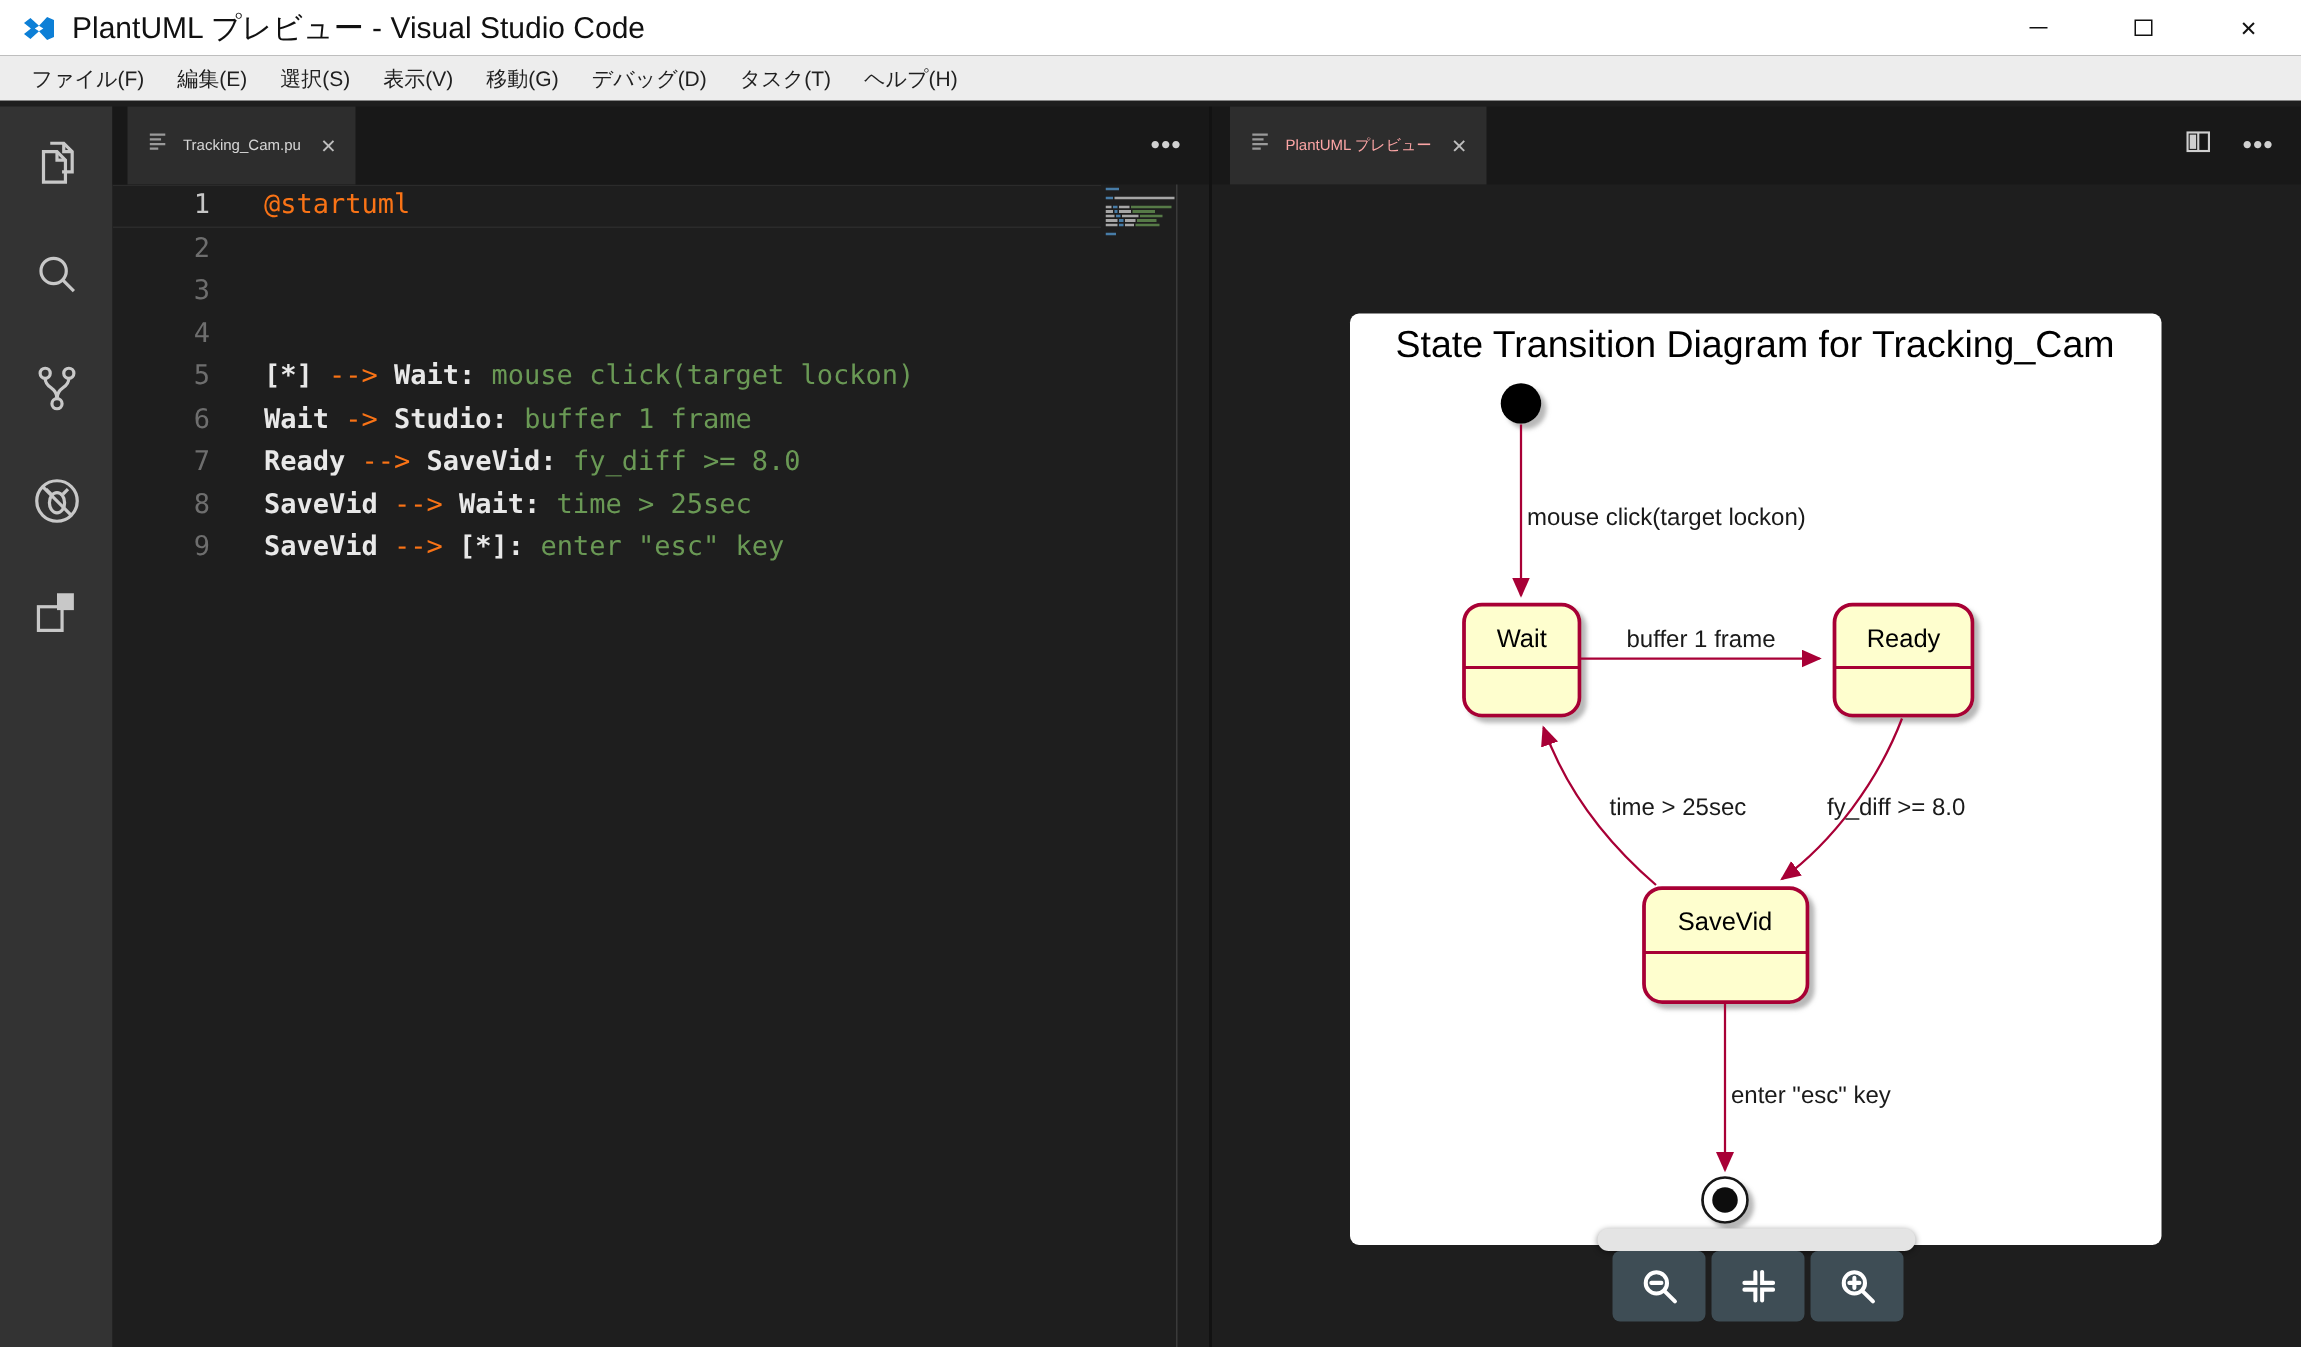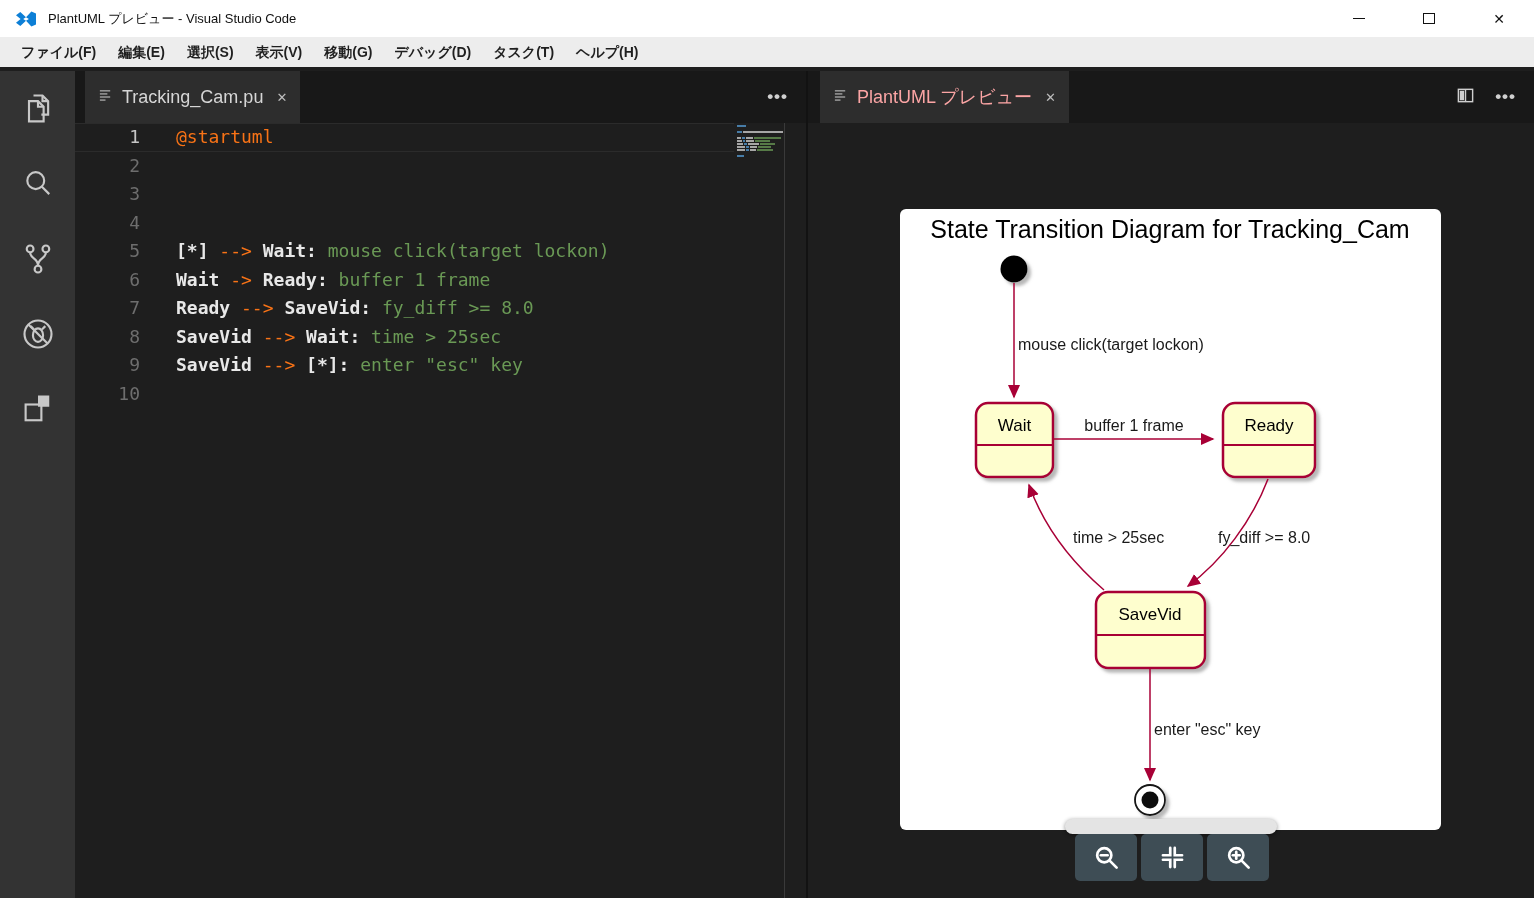--- a/index.html
+++ b/index.html
@@ -3,41 +3,41 @@
 <meta charset="utf-8">
 <style>
   * { margin:0; padding:0; box-sizing:border-box; }
   html,body { width:1534px; height:898px; overflow:hidden; background:#1e1e1e;
               font-family:"Liberation Sans", sans-serif; }
   #app { position:relative; width:1534px; height:898px; }
 
   
   .titlebar { position:absolute; left:0; top:0; width:1534px; height:37px; background:#ffffff; display:flex; align-items:center; }
   .vsc-logo { margin-left:14px; width:24px; height:24px; }
-  .win-title { margin-left:10px; font-size:13px; color:#111; }
+  .win-title { margin-left:10px; font-size:20px; color:#111; }
   .win-controls { position:absolute; right:0; top:0; height:37px; display:flex; }
   .win-btn { width:70px; height:37px; display:flex; align-items:center; justify-content:center; color:#111; }
   .glyph-min { width:12px; border-top:1px solid #111; display:block; }
   .glyph-max { width:12px; height:11px; border:1px solid #111; display:block; }
   .glyph-close { font-size:14px; line-height:1; }
 
   
-  .menubar { position:absolute; left:0; top:37px; width:1534px; height:30px; background:#ededed; display:flex; align-items:center; padding-left:10px;font-weight:bold; }
+  .menubar { position:absolute; left:0; top:37px; width:1534px; height:30px; background:#ededed; display:flex; align-items:center; padding-left:10px; }
   .menu-item { padding:0 11px; font-size:14px; color:#1f1f1f; line-height:34px; }
 
   
   .activitybar { position:absolute; left:0; top:71px; width:75px; bottom:0; background:#333333; }
   .act-item { height:75px; display:flex; align-items:center; justify-content:center; }
   .act-item svg { width:36px; height:36px; stroke:#c8c8c8; fill:none; stroke-width:1.9; }
 
   
   .editor-group { position:absolute; left:75px; top:71px; width:731px; bottom:0; background:#1e1e1e; }
   .tabsbar { position:absolute; left:0; top:0; right:0; height:52px; background:#181818; display:flex; }
   .tab { margin-left:10px; height:52px; background:#2d2d2d; display:flex; align-items:center; padding:0 13px; gap:9px; }
-  .tab-label { font-size:18px; color:#d6d6d6; white-space:nowrap; }
+  .tab-label { font-size:10px; color:#d6d6d6; white-space:nowrap; }
   .tab-close { font-size:13px; color:#bdbdbd; margin-left:4px; }
   .file-icon svg { width:15px; height:15px; stroke:#9a9a9a; stroke-width:1.6; }
   .tab-actions { margin-left:auto; display:flex; align-items:center; gap:20px; margin-right:18px; color:#d0d0d0; }
   .ellipsis { font-size:17px; font-weight:bold; letter-spacing:1px; }
   .split-icon svg { width:19px; height:19px; stroke:#cfcfcf; fill:none; stroke-width:1.5; }
 
   
   .code { position:absolute; left:0; top:52px; right:72px; font-family:"DejaVu Sans Mono", monospace; font-size:18px; }
   .crow { height:28.5px; line-height:28.5px; display:flex; }
   .crow.current { box-shadow: inset 0 1px 0 #2b2b2b, inset 0 -1px 0 #2b2b2b; }
@@ -178,37 +178,33 @@
         <div class="crow">
           <span class="ln">4</span>
           <span class="lt"></span>
         </div>
         <div class="crow">
           <span class="ln">5</span>
           <span class="lt"><span class="tok-p">[*] </span><span class="tok-k">--&gt;</span><span class="tok-p"> Wait: </span><span class="tok-s">mouse click(target lockon)</span></span>
         </div>
         <div class="crow">
           <span class="ln">6</span>
-          <span class="lt"><span class="tok-p">Wait </span><span class="tok-k">-&gt;</span><span class="tok-p"> Ready: </span><span class="tok-s">buffer 1 frame</span></span>
+          <span class="lt"><span class="tok-p">Wait </span><span class="tok-k">-&gt;</span><span class="tok-p"> Studio: </span><span class="tok-s">buffer 1 frame</span></span>
         </div>
         <div class="crow">
           <span class="ln">7</span>
           <span class="lt"><span class="tok-p">Ready </span><span class="tok-k">--&gt;</span><span class="tok-p"> SaveVid: </span><span class="tok-s">fy_diff &gt;= 8.0</span></span>
         </div>
         <div class="crow">
           <span class="ln">8</span>
           <span class="lt"><span class="tok-p">SaveVid </span><span class="tok-k">--&gt;</span><span class="tok-p"> Wait: </span><span class="tok-s">time &gt; 25sec</span></span>
         </div>
         <div class="crow">
           <span class="ln">9</span>
           <span class="lt"><span class="tok-p">SaveVid </span><span class="tok-k">--&gt;</span><span class="tok-p"> [*]: </span><span class="tok-s">enter "esc" key</span></span>
-        </div>
-        <div class="crow">
-          <span class="ln">10</span>
-          <span class="lt"></span>
         </div>
       </div>
     <div class="minimap" id="minimap">
         <div class="mm-row">
           <div class="mm-seg" style="width: 9px; background: rgb(86, 156, 214);"></div>
         </div>
         <div class="mm-row"></div>
         <div class="mm-row">
           <div class="mm-seg" style="width: 5px; background: rgb(86, 156, 214);"></div>
           <div class="mm-seg" style="width: 44px; background: rgb(212, 212, 212);"></div>

